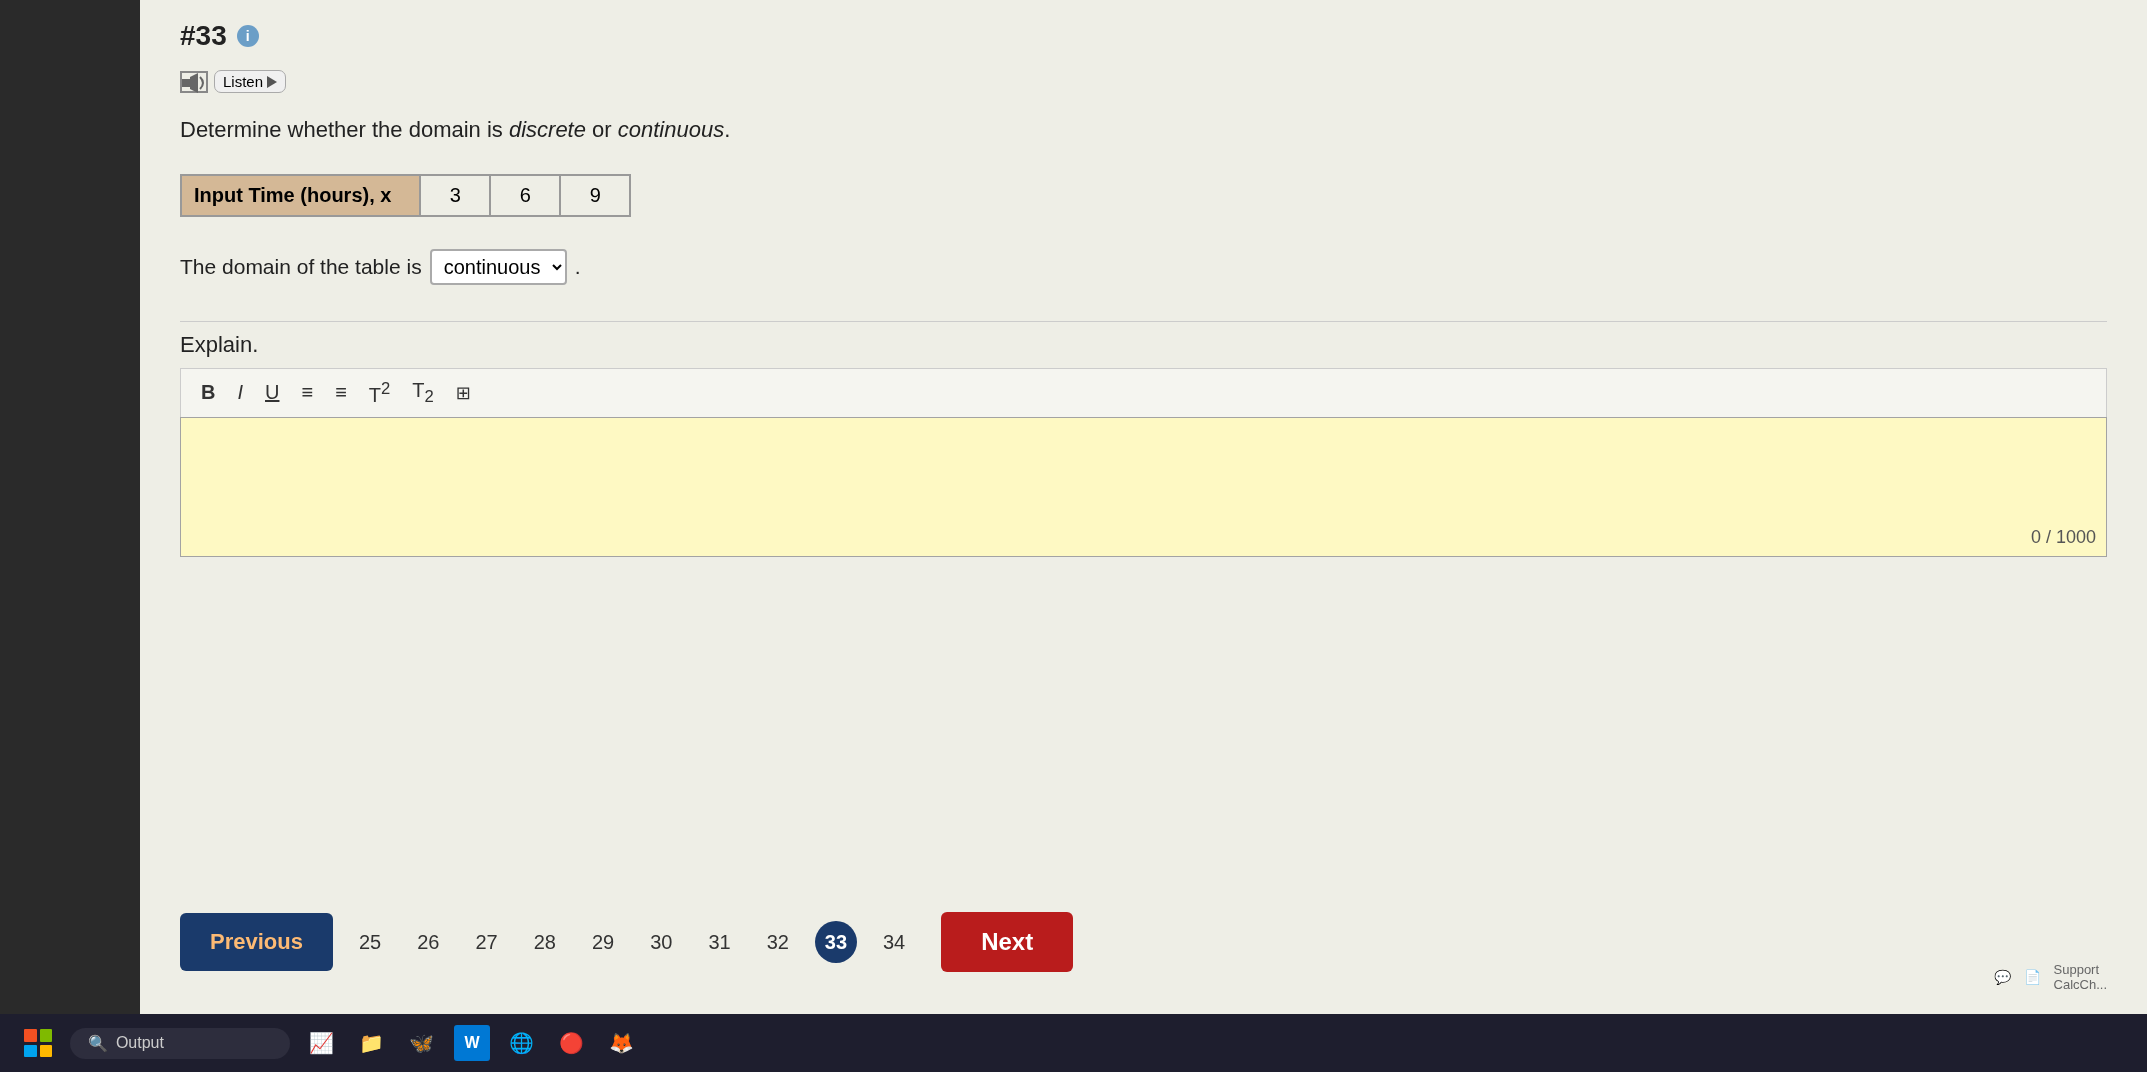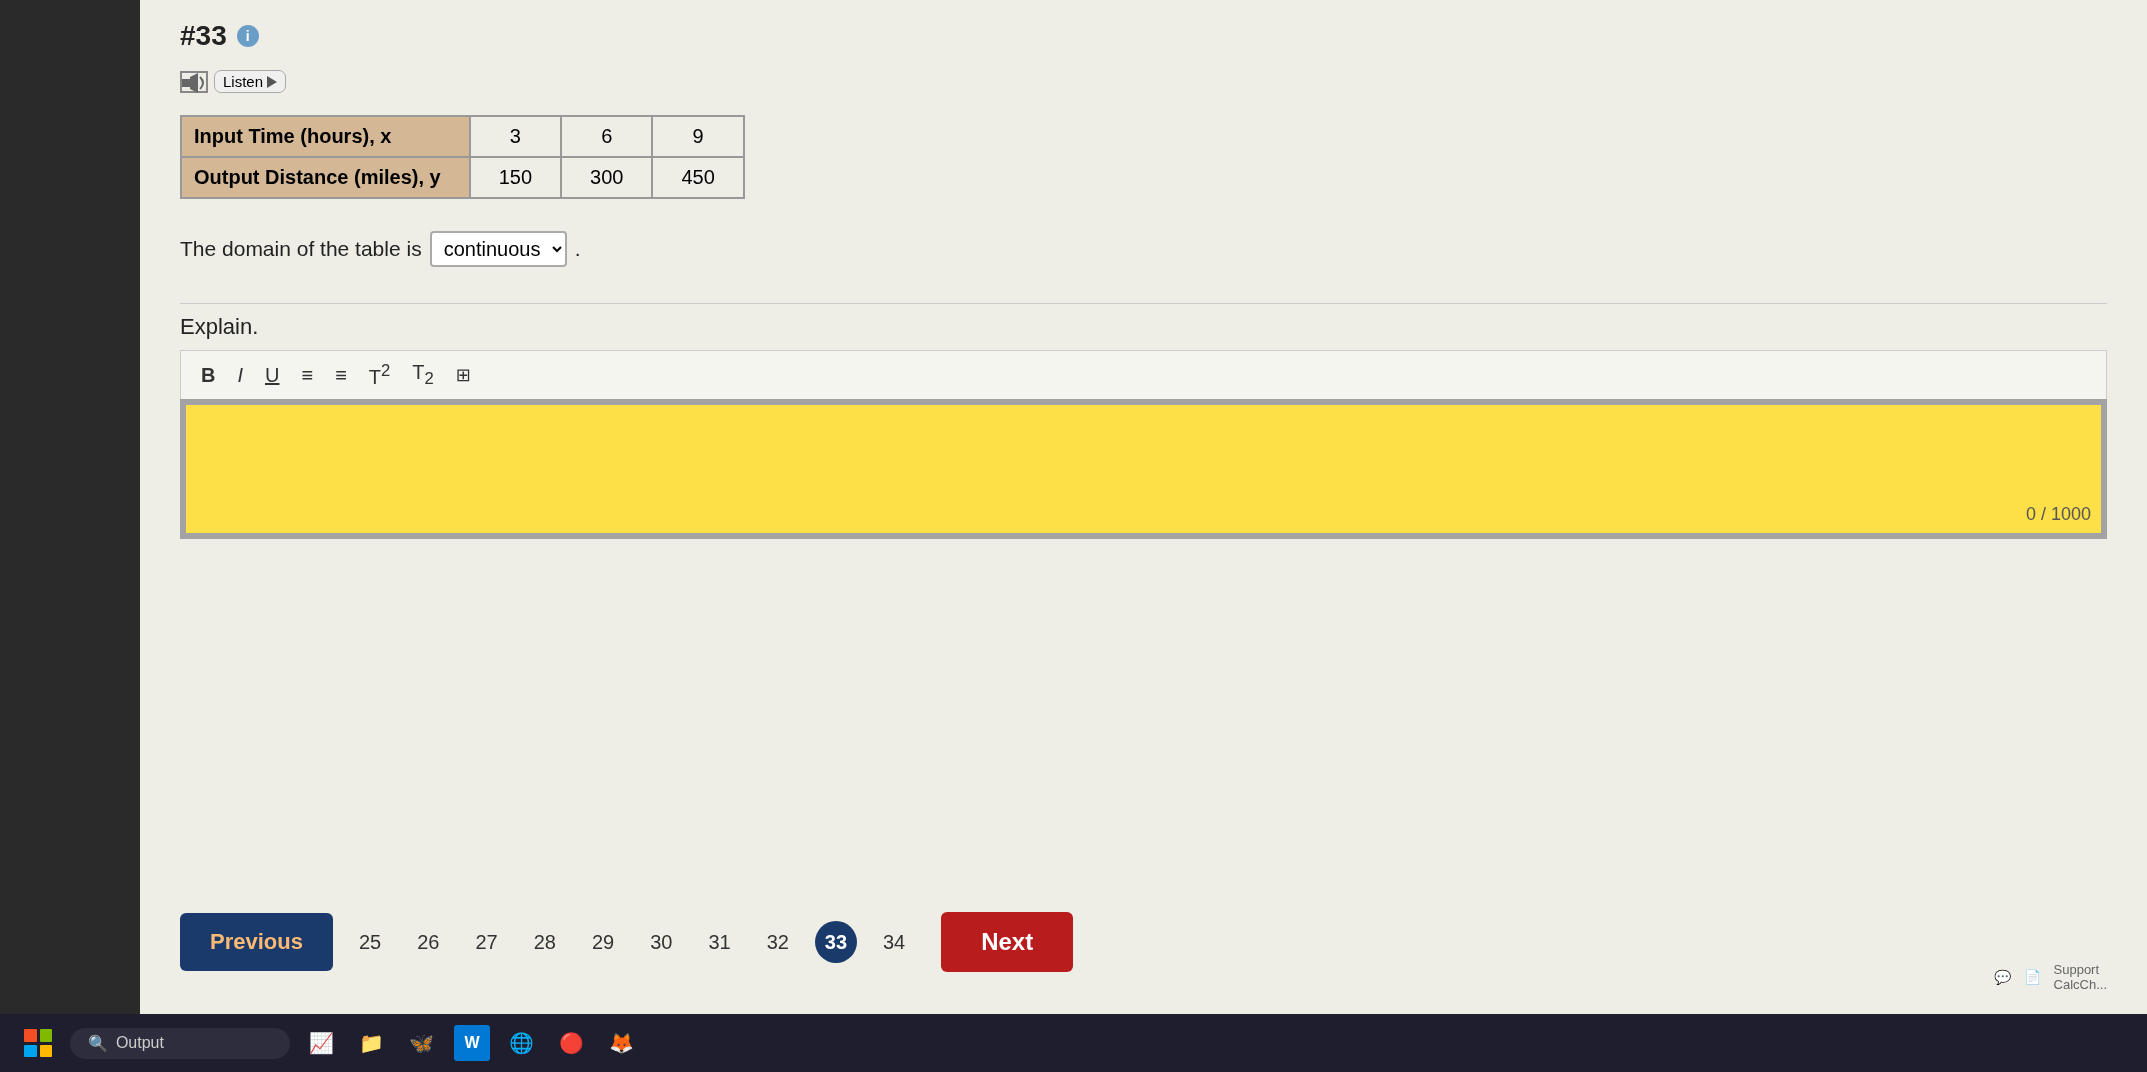--- a/index.html
+++ b/index.html
@@ -168,22 +168,22 @@
       border: none;
       color: #333;
       padding: 2px 4px;
     }
 
     .toolbar-btn.bold { font-weight: bold; }
     .toolbar-btn.italic { font-style: italic; }
     .toolbar-btn.underline { text-decoration: underline; }
 
     .editor-area {
-      background: #fde047;
-      border: 6px solid #a3a3a3;
+      background: #fef9c3;
+      border: 1px solid #a3a3a3;
       min-height: 140px;
       position: relative;
       padding: 24px;
     }
 
     .char-count {
       position: absolute;
       right: 10px;
       bottom: 8px;
       font-size: 18px;
@@ -347,34 +347,31 @@
         <polygon points="8,4 16,0 16,20 8,16" fill="#666"></polygon>
         <path d="M18,4 Q24,10 18,16" stroke="#666" stroke-width="2" fill="none"></path>
       </svg>
     </span>
     <button class="listen-btn">
       <span>Listen</span>
       <div class="play-icon"></div>
     </button>
   </div>
 
+  <div class="question-text">
+    Determine whether the domain is <em>discrete</em> or <em>continuous</em>.
+  </div>
 
   <table class="data-table">
     <tbody>
         <tr>
       <td class="row-header">Input Time (hours), x</td>
       <td>3</td>
       <td>6</td>
       <td>9</td>
-    </tr>
-    <tr>
-      <td class="row-header">Output Distance (miles), y</td>
-      <td>150</td>
-      <td>300</td>
-      <td>450</td>
     </tr>
   </tbody>
     </table>
 
   <div class="domain-line">
     <span>The domain of the table is</span>
     <select class="domain-select">
       <option value="continuous" selected="">continuous</option>
       <option value="discrete">discrete</option>
     </select>

